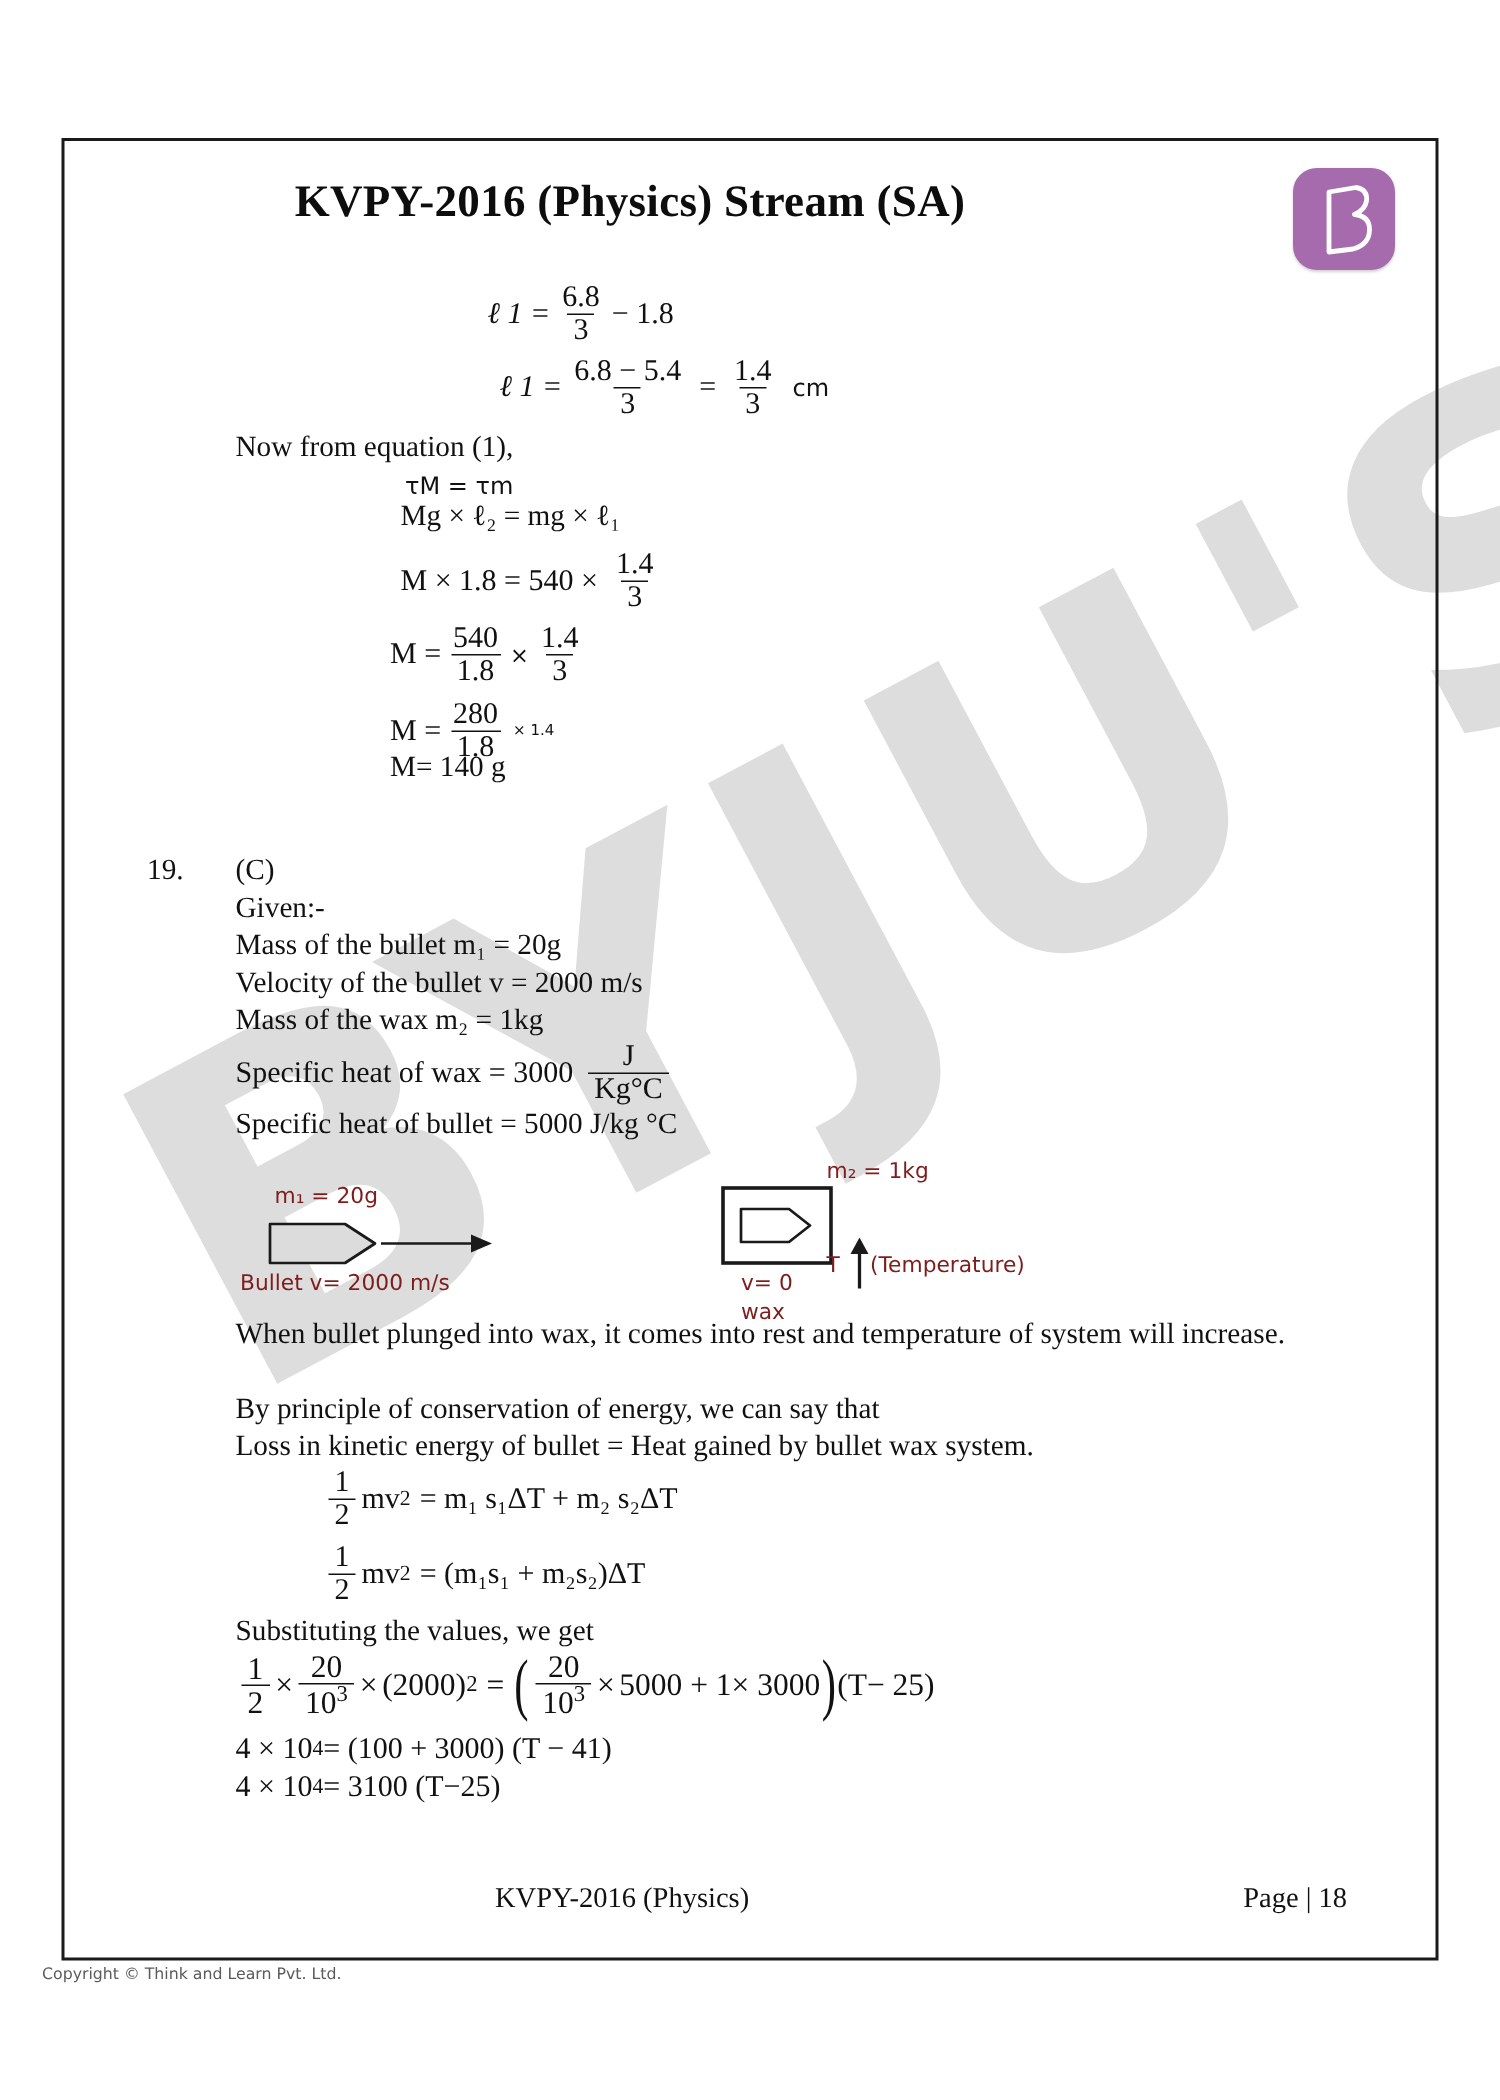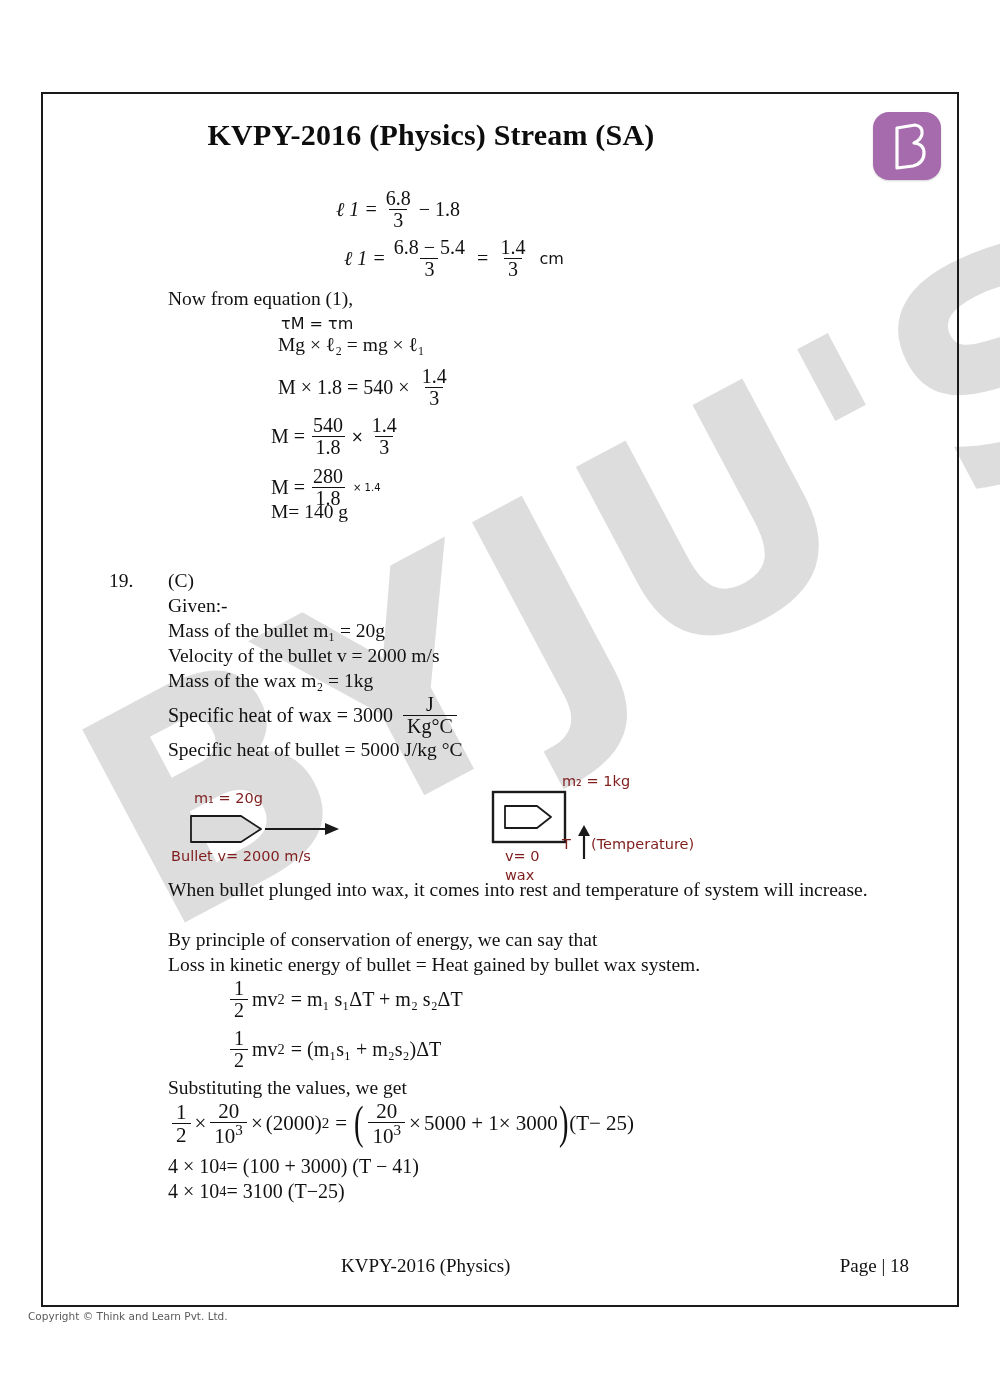--- a/index.html
+++ b/index.html
@@ -50,21 +50,21 @@
     opacity: 0.85;
     transform: rotate(-28deg);
     transform-origin: left top;
     white-space: nowrap;
     user-select: none;
   }
 
   
   #content {
     position: absolute;
-    left: 41px;
+    left: 30px;
     top: 92px;
     width: 918px;
     height: 1215px;
     z-index: 2;
     text-decoration: underline;
   }
 
   
   #header {
     position: absolute;

